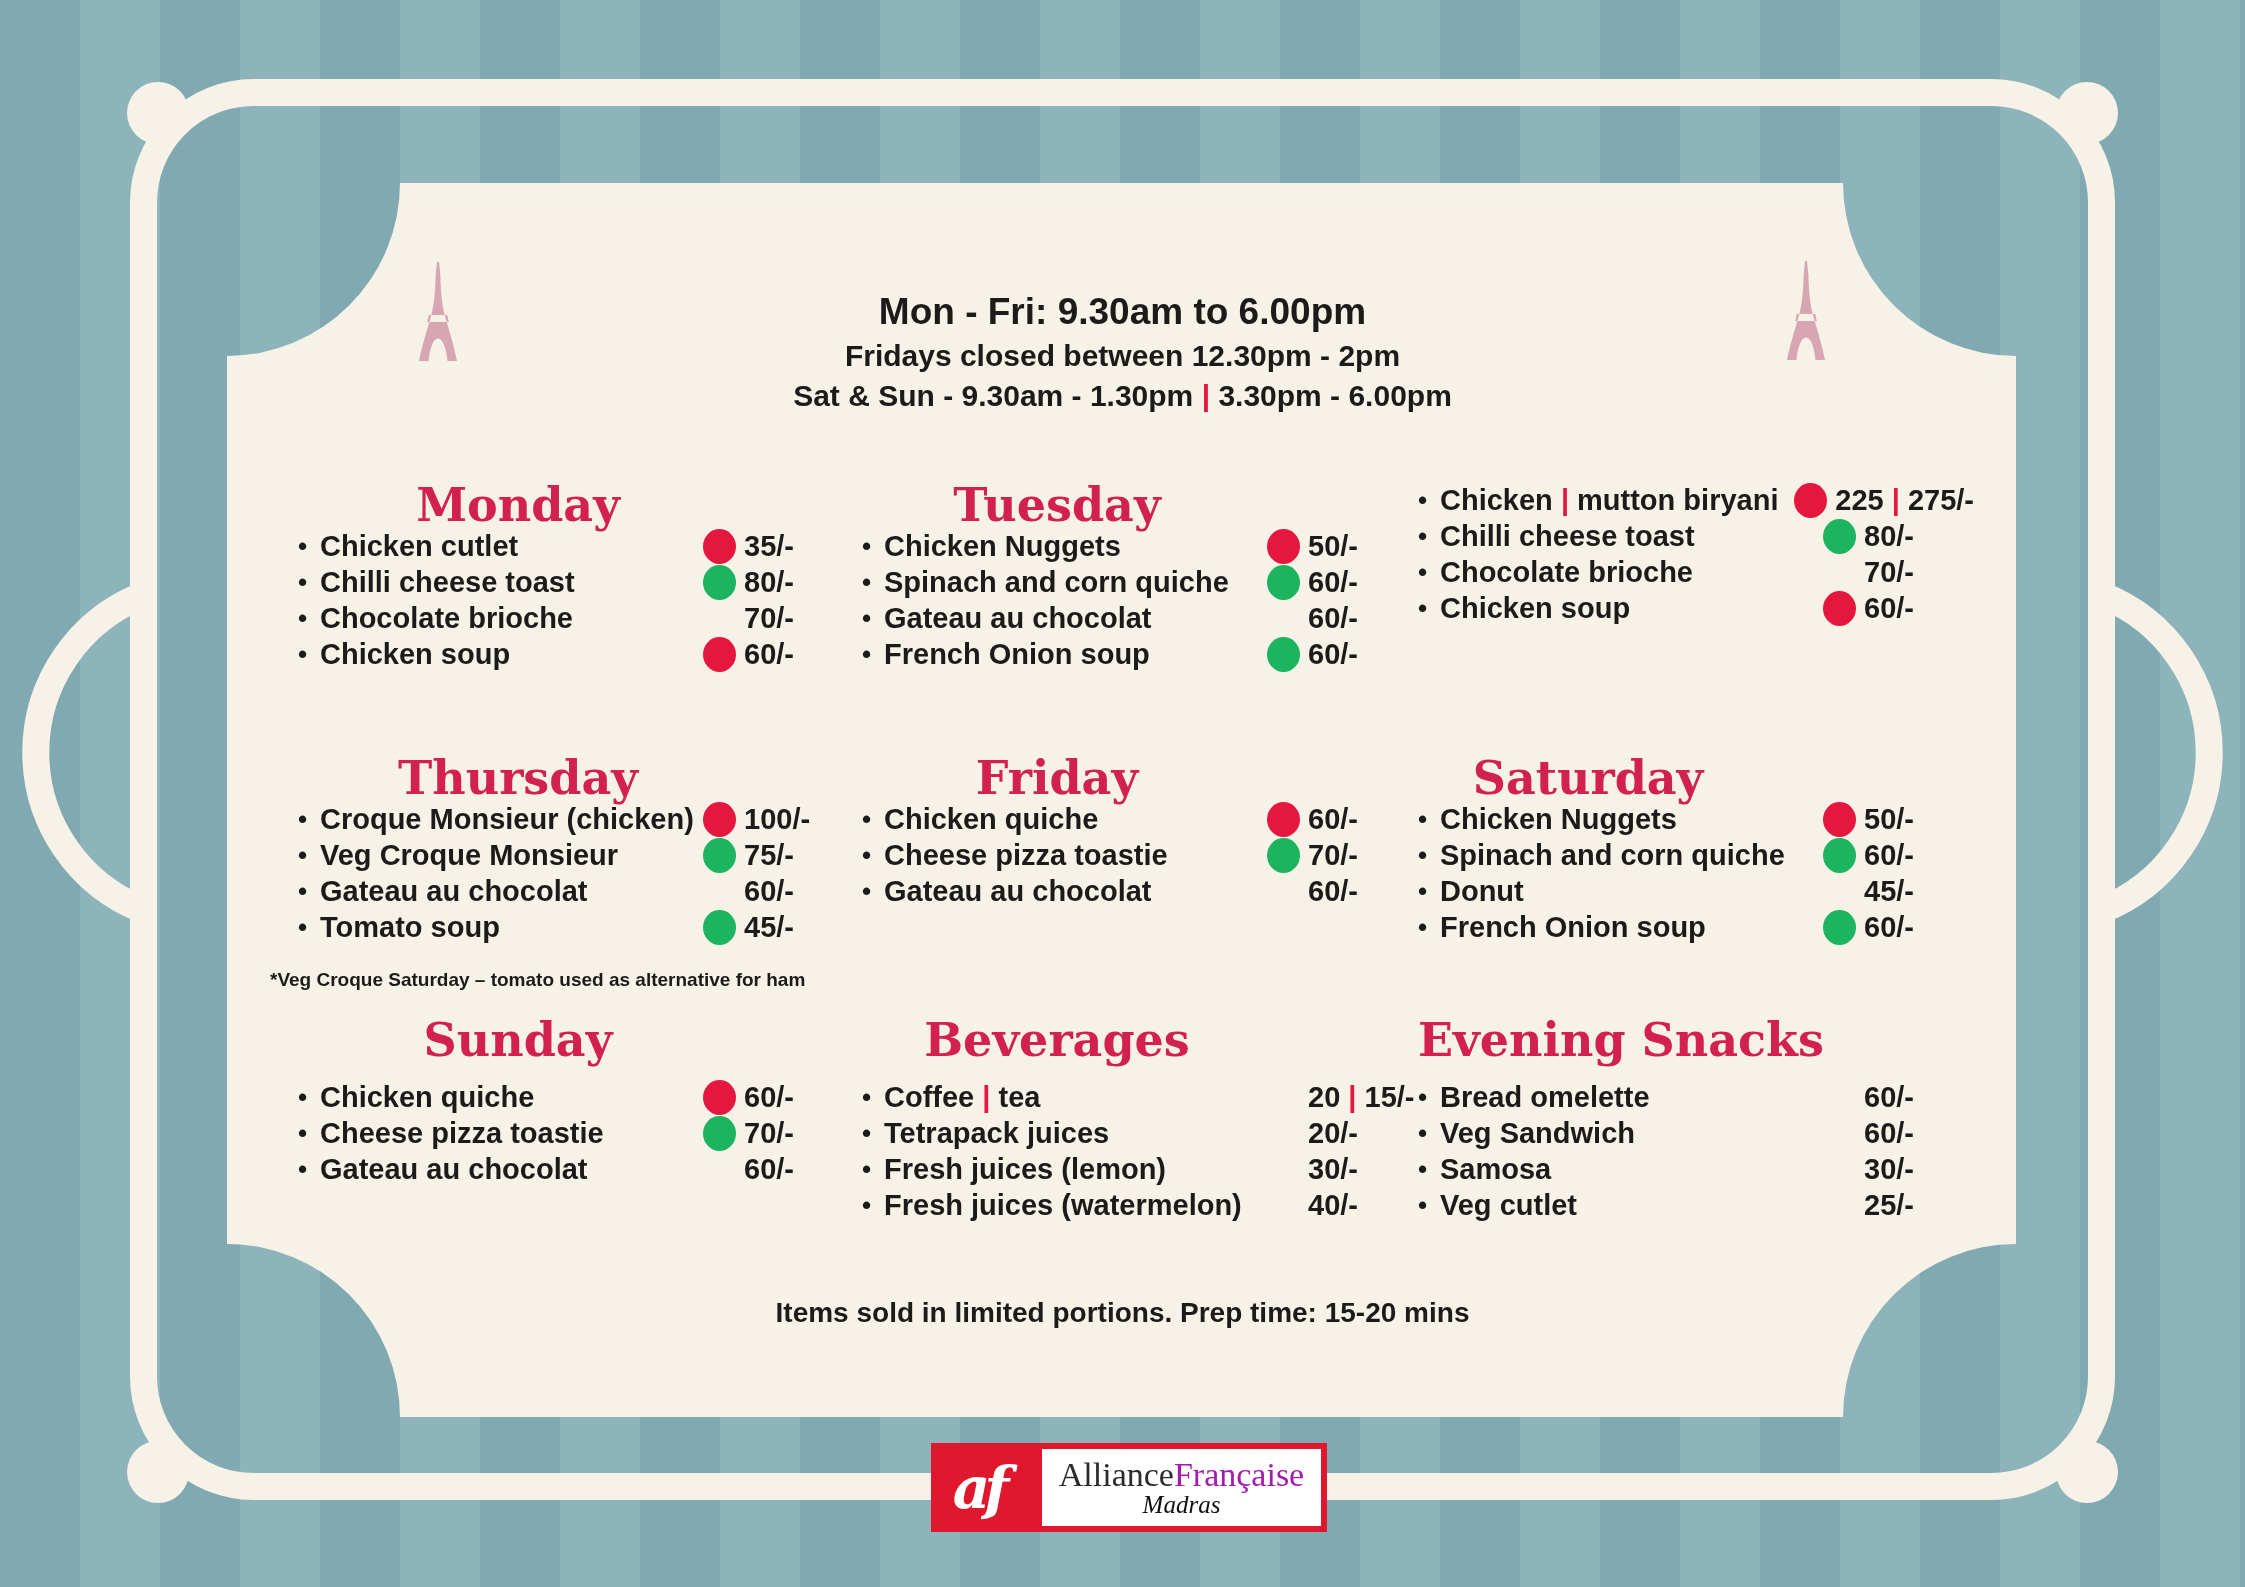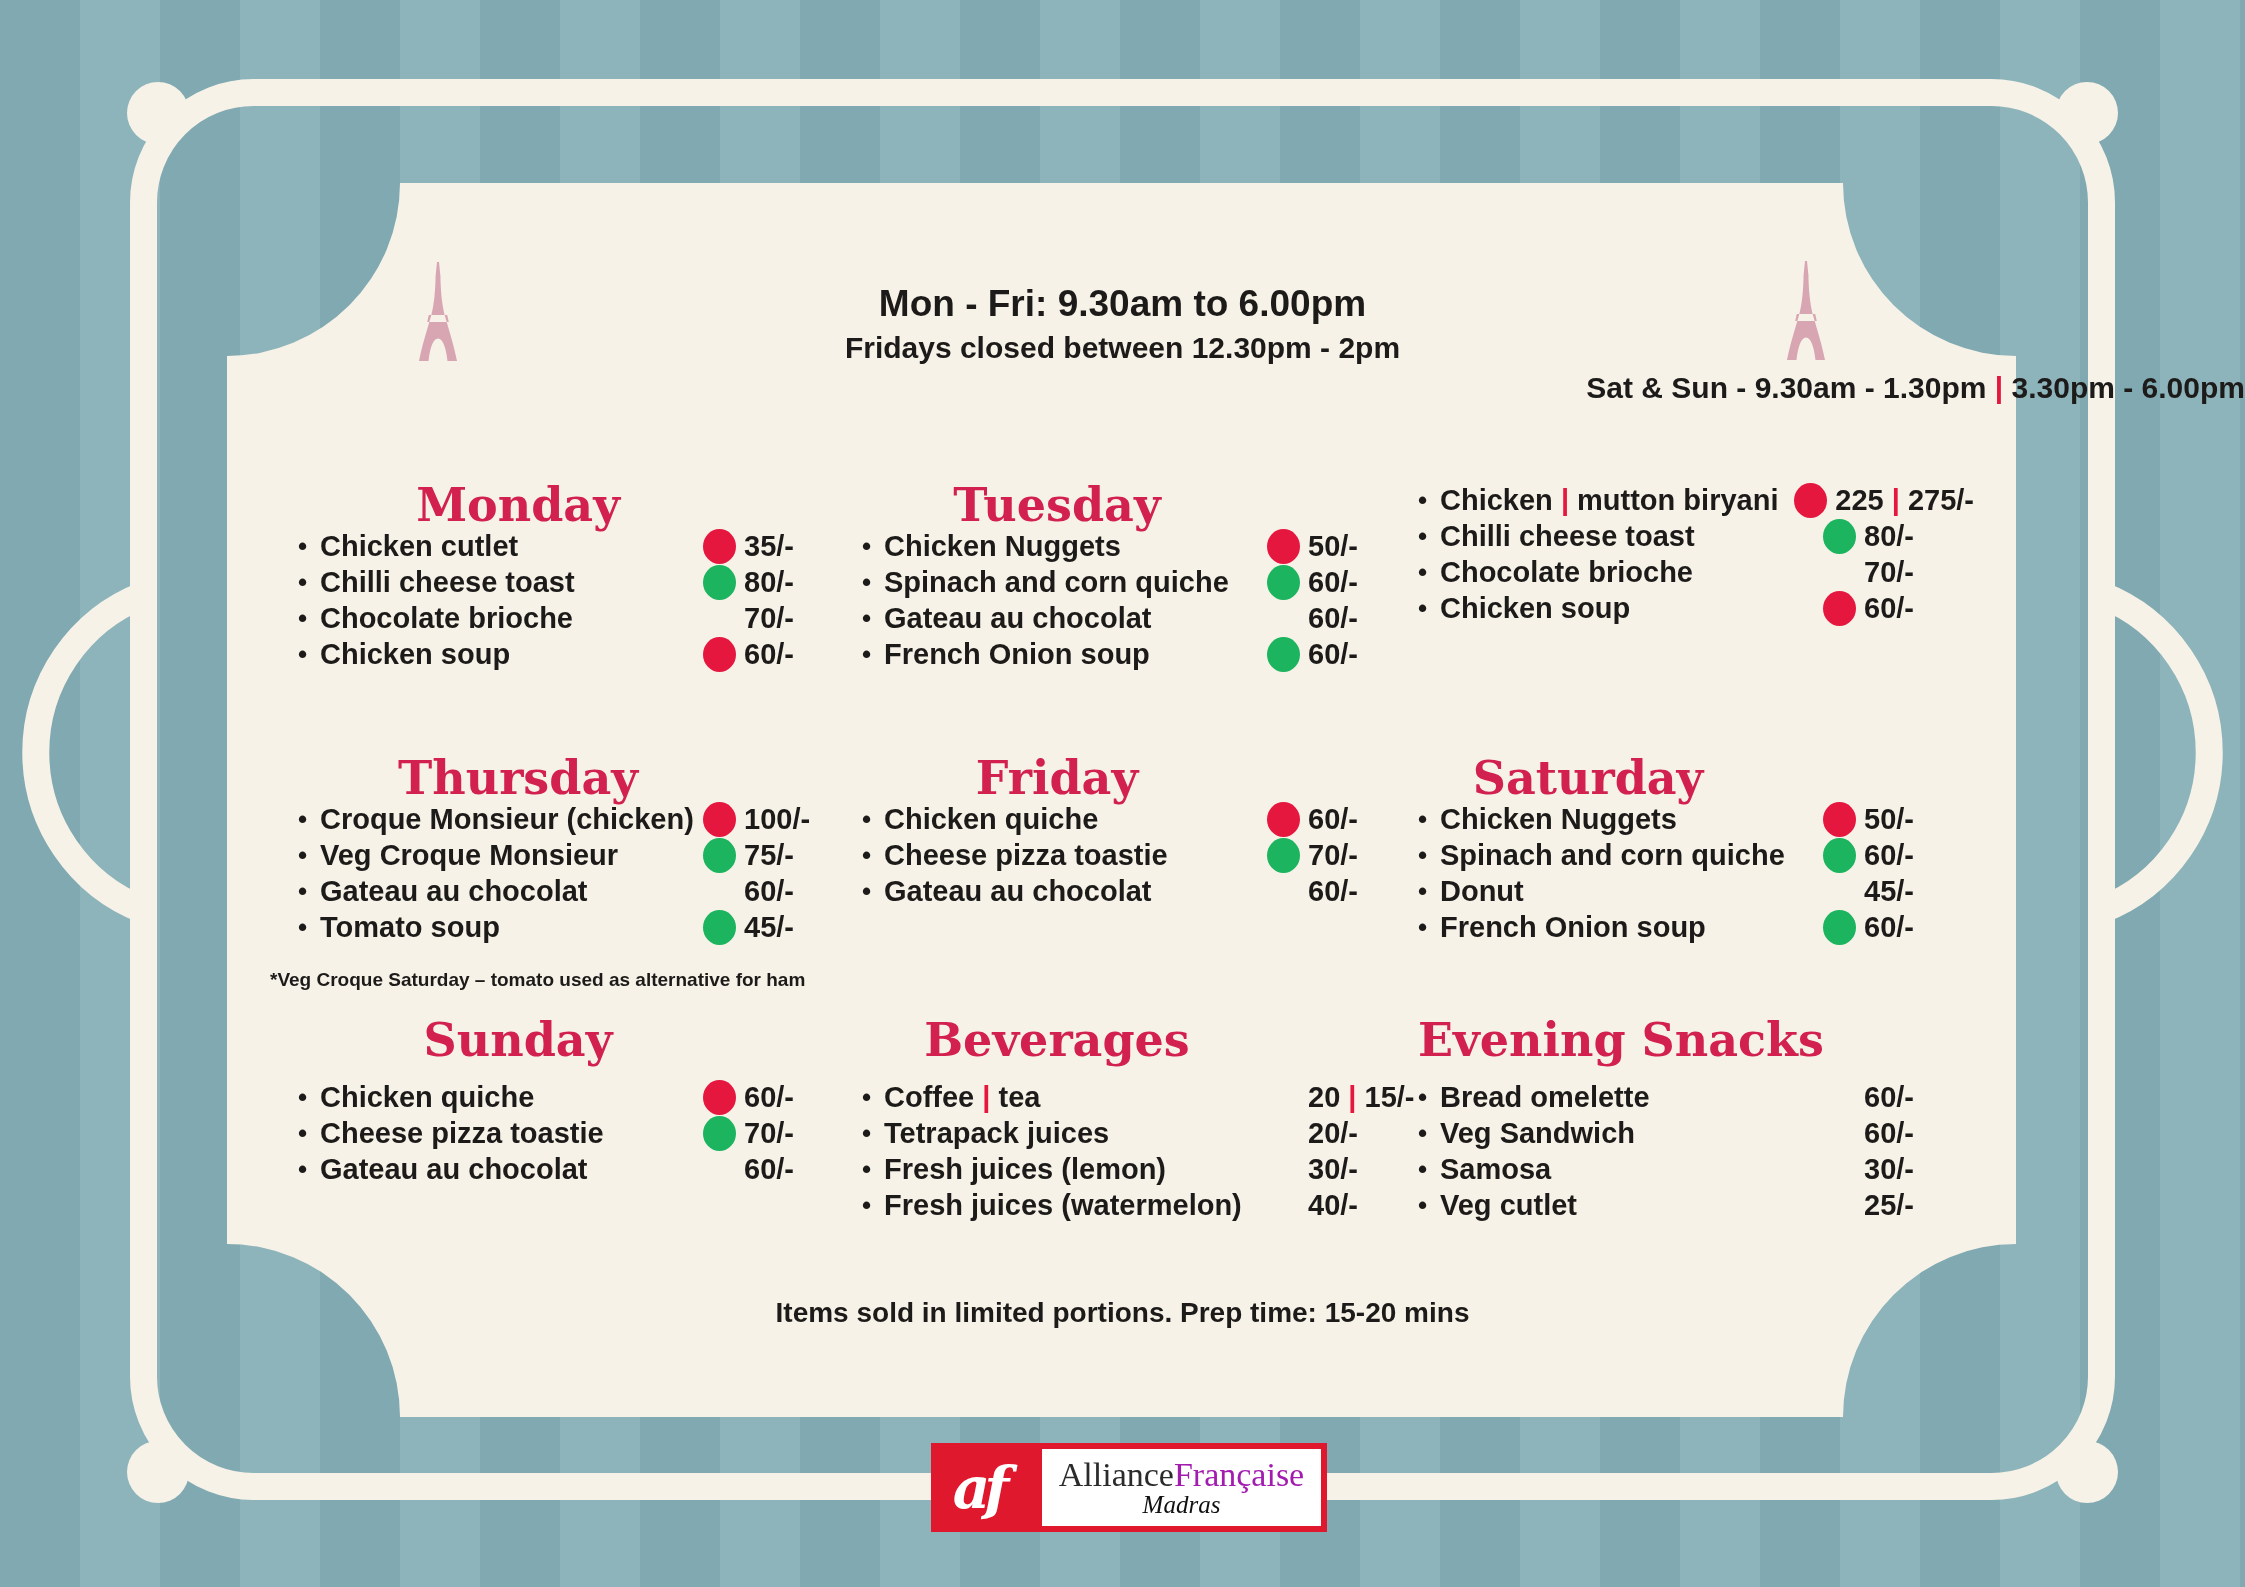--- a/index.html
+++ b/index.html
@@ -23,23 +23,23 @@
     background:#f7f2e8;border:5px solid #141414;box-sizing:border-box;
     display:flex;align-items:center;justify-content:center;z-index:2;
   }
   .title-text{
     font-family:"DejaVu Serif", serif;
     font-weight:bold;font-size:96px;letter-spacing:2px;color:#14130f;
   }
 
   
   .hours{position:absolute;left:0;right:0;top:280px;text-align:center;z-index:2;color:#1c1b19;}
-  .hours .h1{font-size:37px;font-weight:bold;line-height:48px;}
+  .hours .h1{font-size:37px;font-weight:bold;line-height:48px;margin-top:8px;}
   .hours .h2{font-size:30px;font-weight:bold;line-height:40px;}
-  .hours .h3{font-size:30px;font-weight:bold;line-height:40px;text-align:right;}
+  .hours .h3{font-size:30px;font-weight:bold;line-height:40px;}
 
   
   .section{position:absolute;width:556px;z-index:2;}
   .c1{left:298px}.c2{left:862px}.c3{left:1418px}
   .r1{top:482px}.r2{top:755px}.r3{top:1017px}
   .section-heading{
     font-family:"DejaVu Serif", serif;
     font-weight:bold;font-size:46px;line-height:46px;color:#d2214e;
     width:440px;text-align:center;white-space:nowrap;
   }

